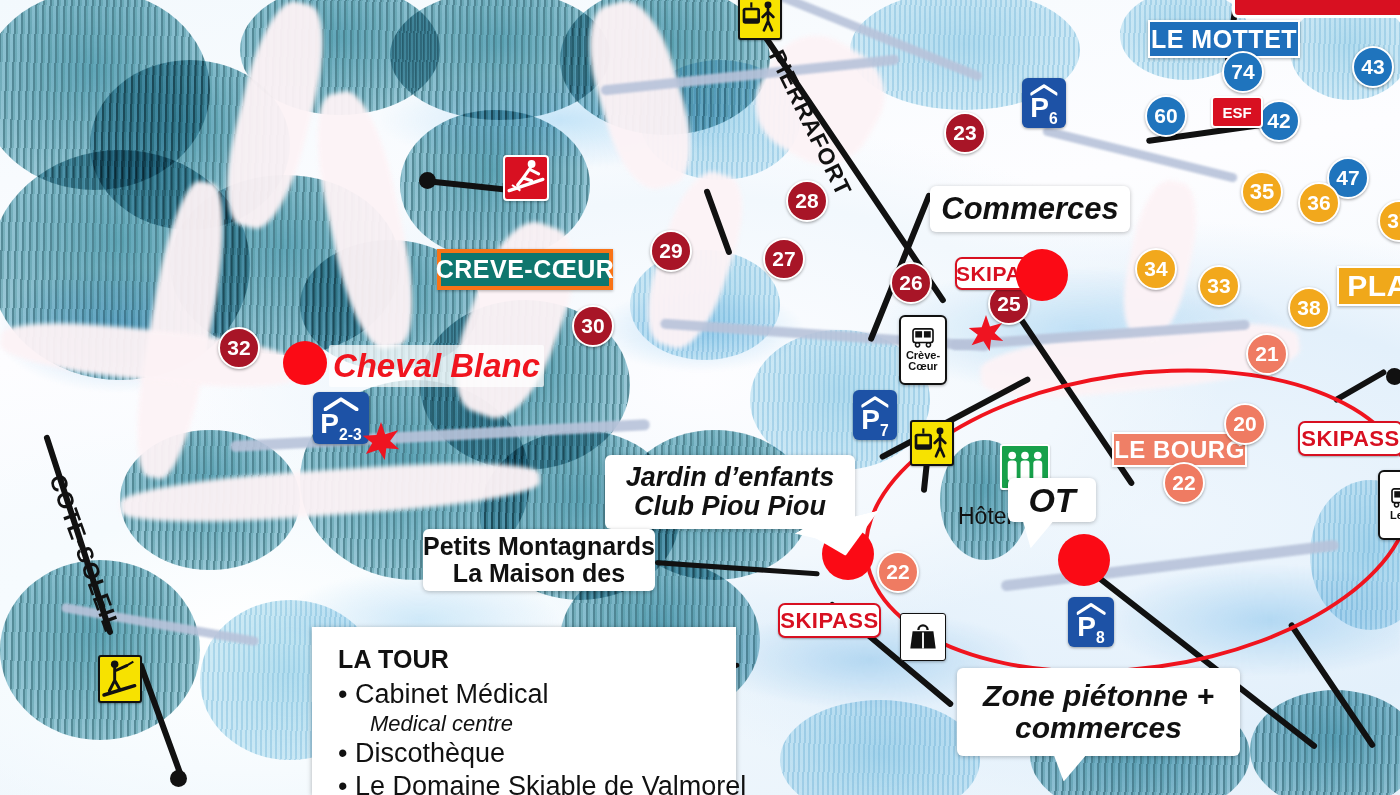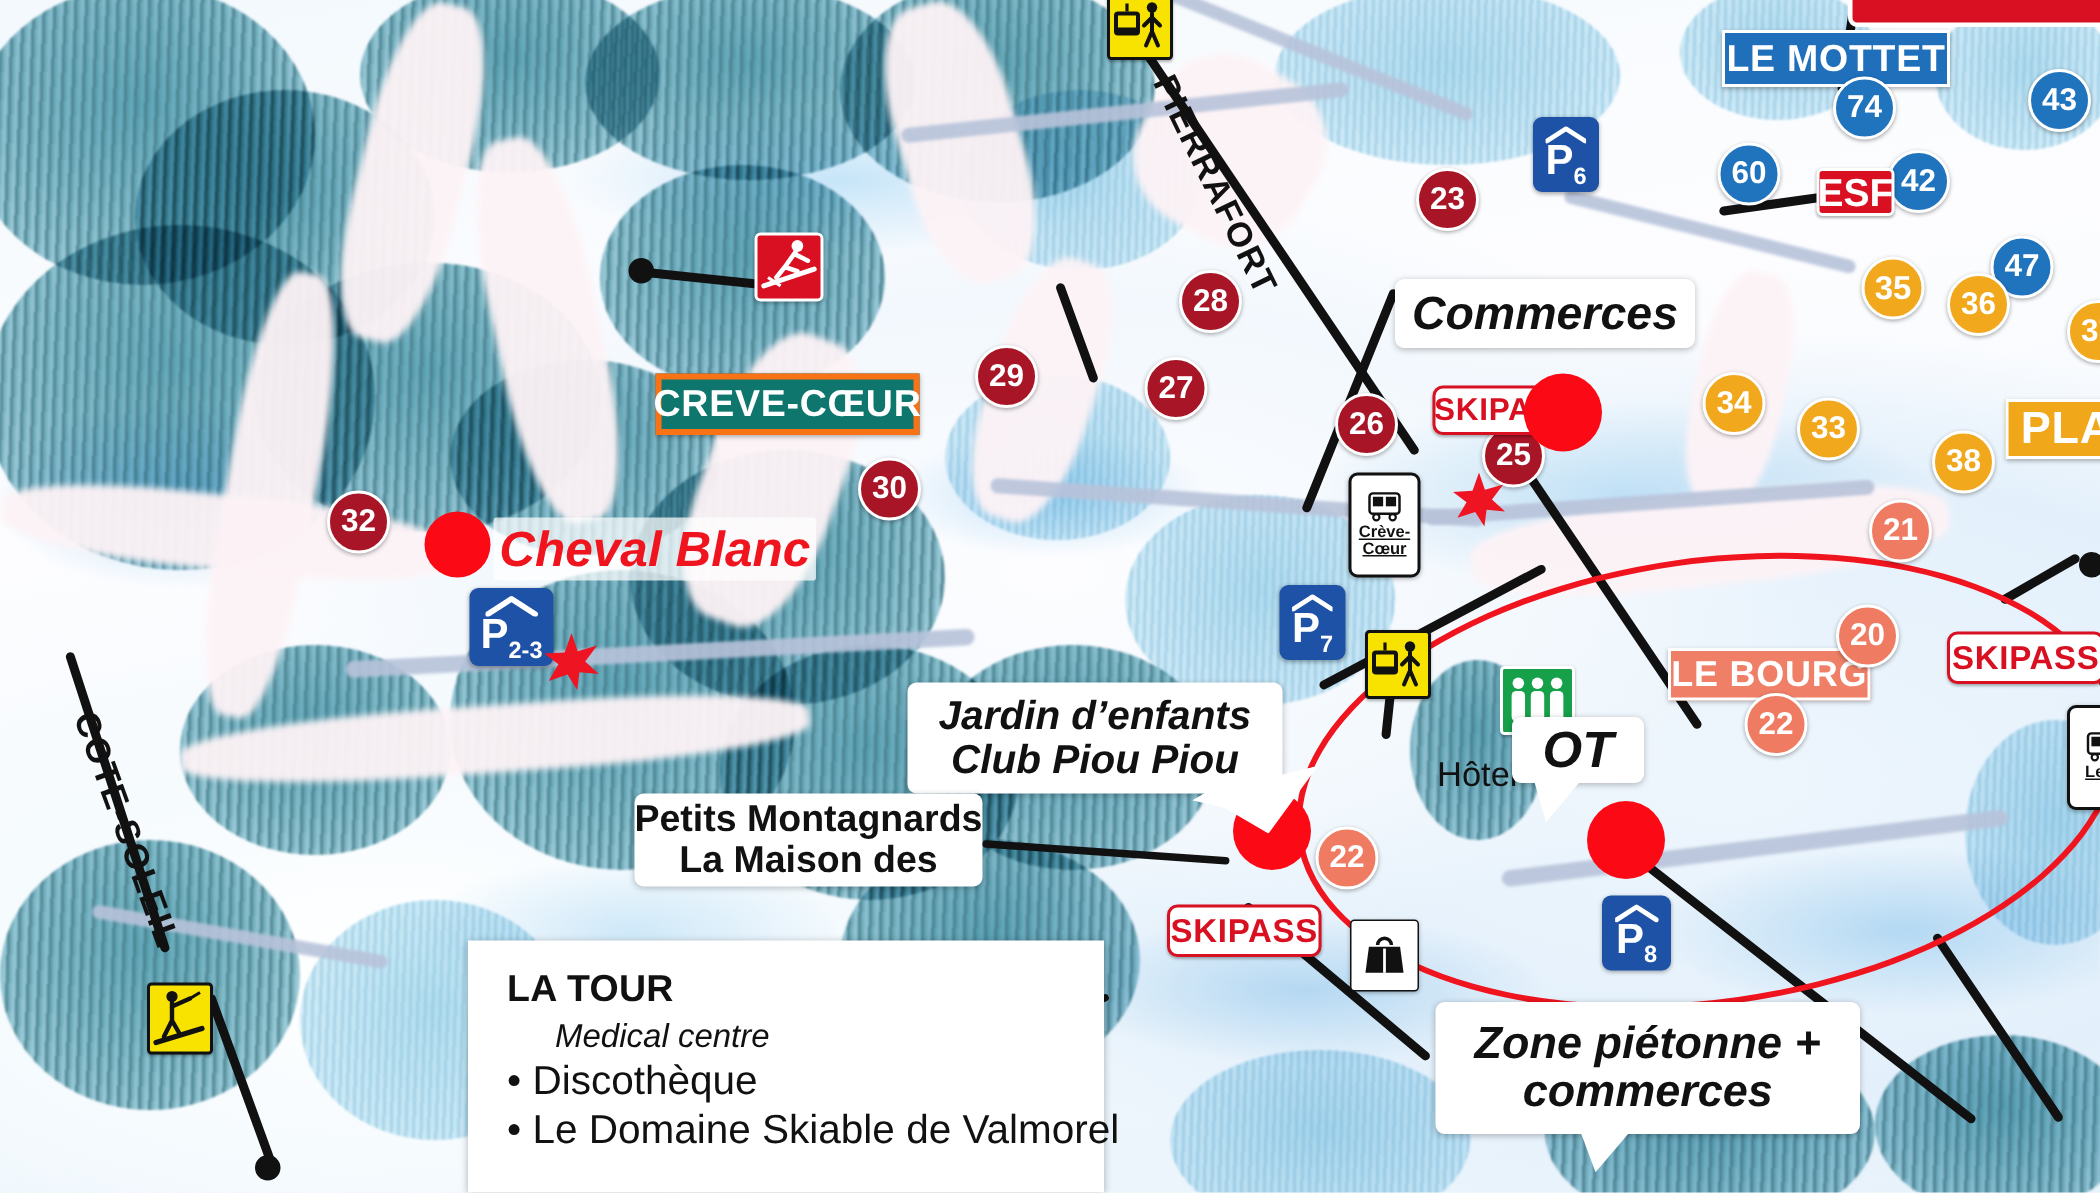--- a/index.html
+++ b/index.html
@@ -95,21 +95,21 @@
 
   
   .ysign{position:absolute;background:#f7e200;border:2px solid #111;border-radius:3px;
     display:flex;align-items:center;justify-content:center;box-shadow:0 1px 2px rgba(0,0,0,.3);}
   .rsign{position:absolute;background:#d81021;border:2px solid #fff;border-radius:4px;
     display:flex;align-items:center;justify-content:center;box-shadow:0 1px 3px rgba(0,0,0,.3);}
   .gsign{position:absolute;background:#17a04a;border:2px solid #fff;border-radius:3px;
     display:flex;align-items:center;justify-content:center;box-shadow:0 1px 2px rgba(0,0,0,.3);}
   .wsign{position:absolute;background:#fff;border:2px solid #111;border-radius:6px;
     display:flex;flex-direction:column;align-items:center;justify-content:center;
-    box-shadow:0 1px 3px rgba(0,0,0,.3);color:#111;text-decoration:underline;}
+    box-shadow:0 1px 3px rgba(0,0,0,.3);color:#111;}
   .wsign .cap{font-weight:bold;line-height:1.02;text-align:center;}
 
   
   .reddot{position:absolute;border-radius:50%;background:#fb0a15;}
   .star{position:absolute;background:#ef1421;
     clip-path:polygon(50% 0%,61% 32%,95% 22%,74% 50%,98% 72%,64% 69%,60% 100%,43% 73%,10% 84%,27% 55%,2% 36%,38% 34%);}
 
   
   .callout{position:absolute;background:#fff;border-radius:6px;
     display:flex;flex-direction:column;align-items:center;justify-content:center;
@@ -349,21 +349,21 @@
       <div class="num amber" style="left: 1288px; top: 287px; width: 38px; height: 38px; font-size: 21px;">38</div>
       <div class="num salmon" style="left: 1246px; top: 333px; width: 38px; height: 38px; font-size: 21px;">21</div>
       <div class="num salmon" style="left: 1224px; top: 403px; width: 38px; height: 38px; font-size: 21px;">20</div>
       <div class="num salmon" style="left: 1163px; top: 462px; width: 38px; height: 38px; font-size: 21px;">22</div>
       <div class="num salmon" style="left: 877px; top: 551px; width: 38px; height: 38px; font-size: 21px;">22</div>
     </div>
   <div id="signs">
       <div class="skipass" style="left: 955px; top: 257px; width: 92px; height: 29px; font-size: 21px;">SKIPASS</div>
       <div class="skipass" style="left: 1298px; top: 421px; width: 101px; height: 31px; font-size: 22px;">SKIPASS</div>
       <div class="skipass" style="left: 778px; top: 603px; width: 99px; height: 31px; font-size: 22px;">SKIPASS</div>
-      <div class="esf" style="left: 1211px; top: 112px; width: 48px; height: 28px; font-size: 26px;">ESF</div>
+      <div class="esf" style="left: 1211px; top: 96px; width: 48px; height: 28px; font-size: 15px;">ESF</div>
       <div class="psign" style="left: 1022px; top: 78px; width: 44px; height: 48px;">
         <svg class="chev" viewBox="0 0 30 12">
           <path d="M1 11 L15 2 L29 11" fill="none" stroke="#fff" stroke-width="3.4" stroke-linecap="round" stroke-linejoin="round"></path>
         </svg>
         <div class="ptxt" style="font-size:28px">P<sub>6</sub></div>
       </div>
       <div class="psign" style="left: 313px; top: 392px; width: 56px; height: 50px;">
         <svg class="chev" viewBox="0 0 30 12">
           <path d="M1 11 L15 2 L29 11" fill="none" stroke="#fff" stroke-width="3.4" stroke-linecap="round" stroke-linejoin="round"></path>
         </svg>
@@ -490,20 +490,21 @@
       <div class="tail" style="left: 790px; top: 516px; width: 70px; height: 30px; transform: rotate(-30deg); clip-path: polygon(0px 0px, 100% 0px, 46% 100%);"></div>
       <div class="tail" style="left: 800px; top: 520px; width: 80px; height: 36px; transform: rotate(-14deg); clip-path: polygon(0px 0px, 100% 0px, 46% 100%);"></div>
       <div class="tail" style="left: 1050px; top: 748px; width: 40px; height: 34px; transform: rotate(8deg); clip-path: polygon(0px 0px, 100% 0px, 46% 100%);"></div>
       <div class="callline" style="left: 655px; top: 560px; width: 165px; height: 5px; transform: rotate(4deg);"></div>
       <div class="callline" style="left: 600px; top: 718px; width: 150px; height: 5px; transform: rotate(-22deg);"></div>
     </div>
 
   <div id="legend" style="left: 312px; top: 627px; width: 424px; height: 168px;">
     <div class="ltitle">LA TOUR</div>
     <div id="legend-items">
+        <div class="li">• Cabinet Médical</div>
         <div class="sub">Medical centre</div>
         <div class="li">• Discothèque</div>
         <div class="li">• Le Domaine Skiable de Valmorel</div>
       </div>
   </div>
 
 <div style="position: absolute; left: 1232px; top: -22px; width: 170px; height: 34px; background: rgb(216, 16, 33); border: 3px solid rgb(255, 255, 255); border-radius: 6px;"></div>
   </div>
 
 </body></html>

